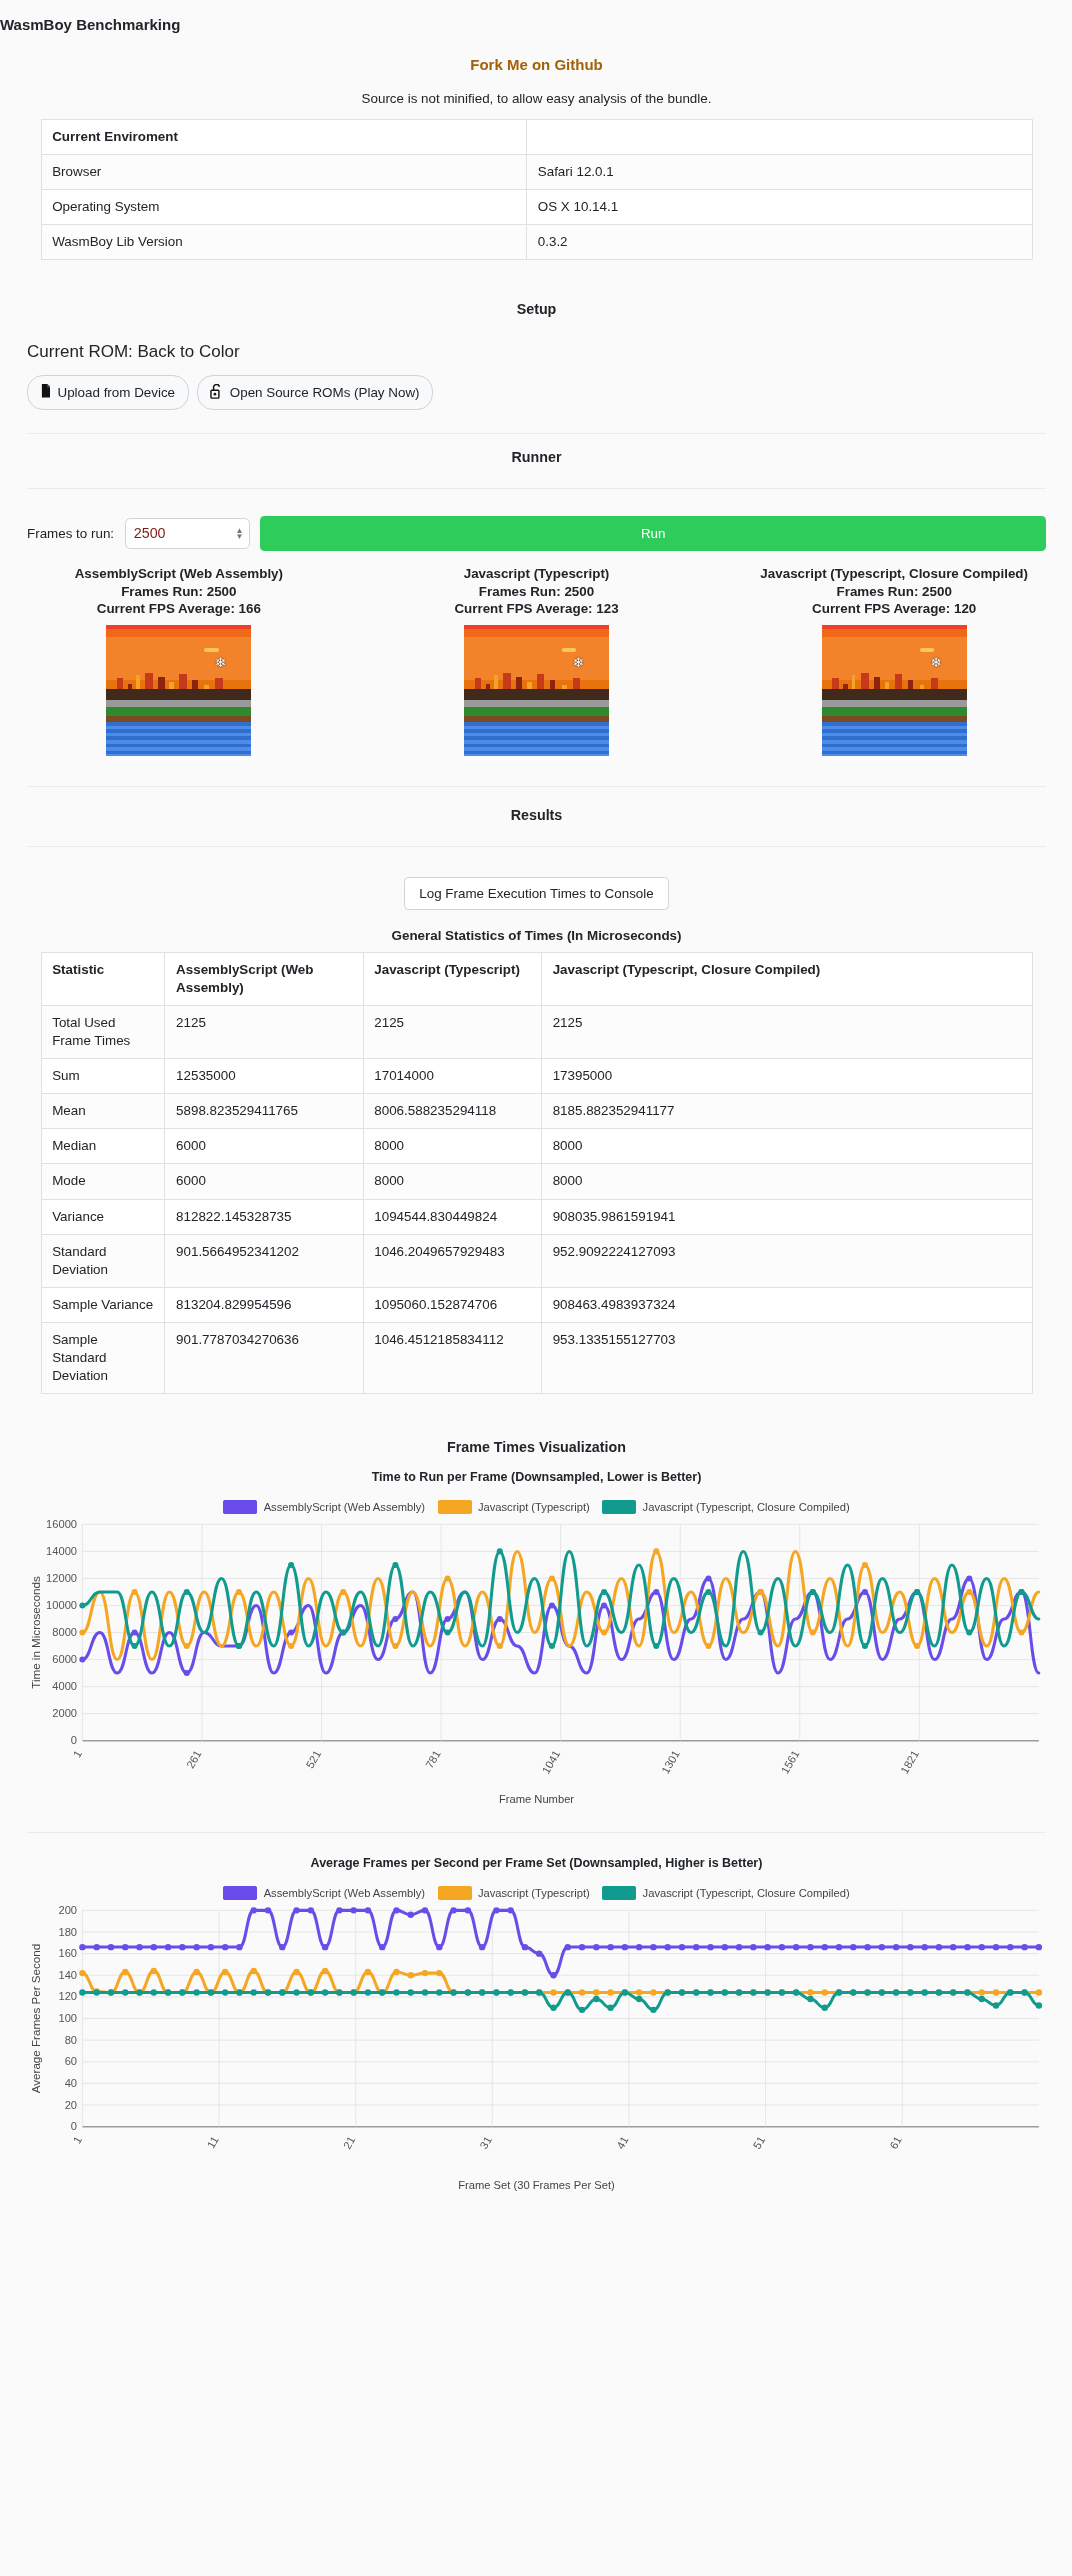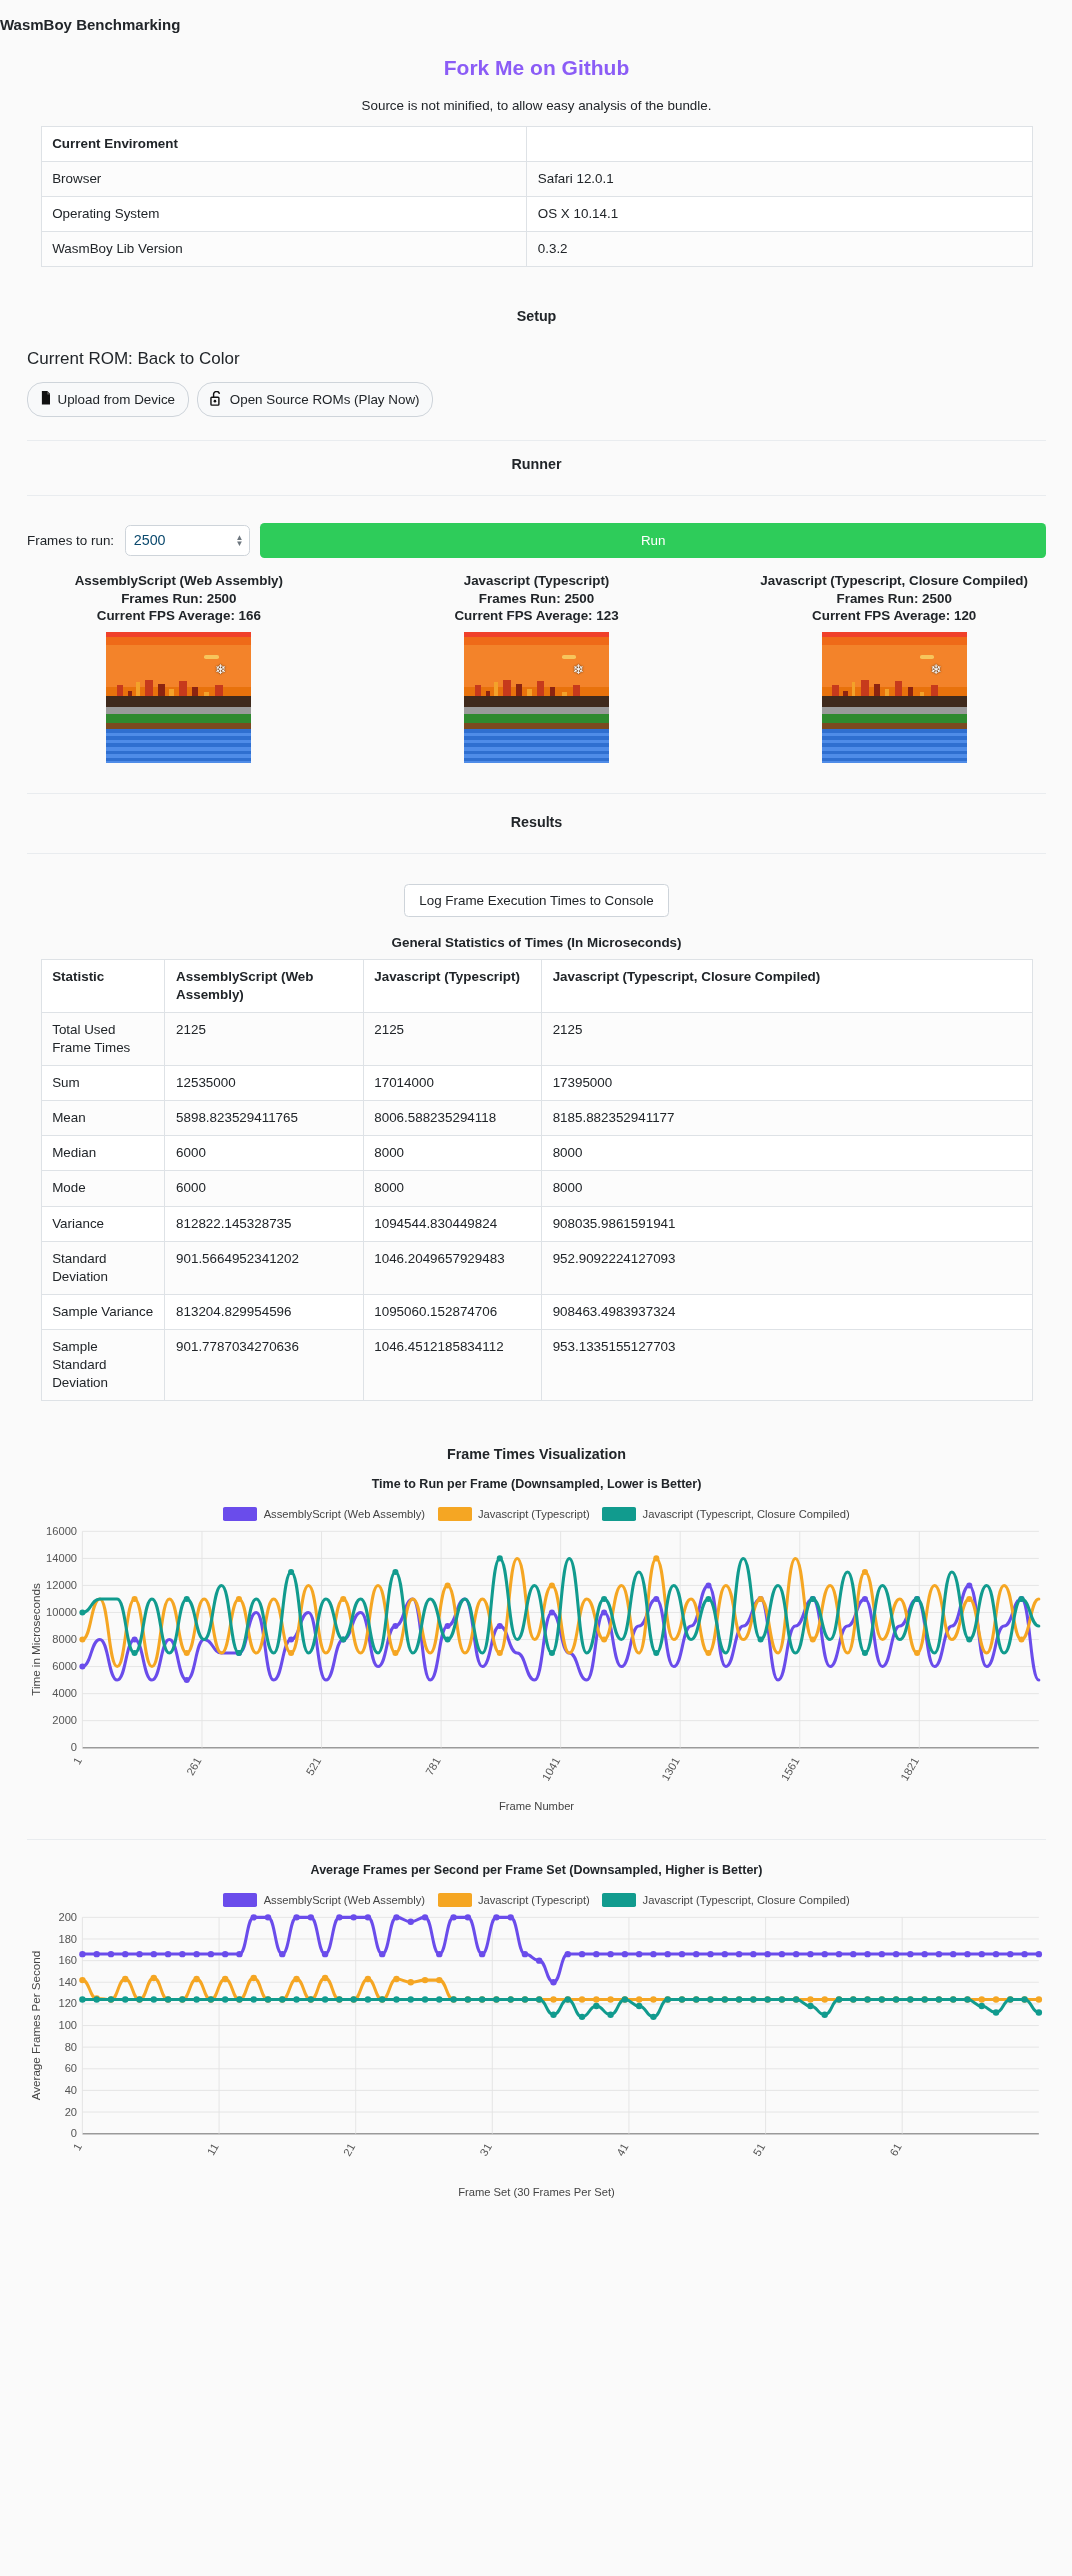--- a/index.html
+++ b/index.html
@@ -5,22 +5,22 @@
   html, body { margin:0; padding:0; }
   body {
     width:1073px;
     background:#fafafa;
     font-family:"Liberation Sans", sans-serif;
     color:#212529;
     font-size:14.3px;
   }
   .page { width:1073px; margin:0 auto; padding-top:7.2px; box-sizing:border-box; }
   h1.title { font-size:15px; font-weight:bold; margin:9px 0 0 0; text-align:left; }
-  a.fork { display:block; text-align:center; color:#8b5cf6; font-weight:bold;
-           font-size:21px; text-decoration:none; margin:23px 0 0 0; }
+  a.fork { display:block; text-align:center; color:#a16207; font-weight:bold;
+           font-size:15px; text-decoration:none; margin:23px 0 0 0; }
   p.sub { text-align:center; font-size:13.4px; margin:18px 0 12.5px 0; color:#212529; }
 
   table.tbl { width:992px; margin:0 auto; border-collapse:collapse;
               background:#4d7c0f; font-size:13.4px; }
   table.tbl th, table.tbl td {
      border:0.9px solid #dee2e6; padding:8px 10.7px; text-align:left;
      vertical-align:top; line-height:1.35;
   }
   table.tbl thead th { font-weight:bold; background:#fff; }
   table.tbl tbody tr:nth-child(odd) td { background:#fcfcfc; }
@@ -37,21 +37,21 @@
      gap:7.2px; cursor:pointer; color:#212529; font-family:inherit;
   }
   .ico { display:inline-block; line-height:1; }
 
   .runner-row { display:flex; align-items:center; gap:10.7px; margin:27px 0 0 27px; }
   .runner-row .lbl { font-size:13.4px; }
   .numwrap { position:relative; width:125px; }
   input.num {
      width:100%; box-sizing:border-box; font-size:14.3px; padding:6.3px 23px 6.3px 8px;
      border:0.9px solid #ced4da; border-radius:5.4px; background:#fff;
-     font-family:inherit; color:#0c4a6e;
+     font-family:inherit; color:#7f1d1d;
   }
   .spin { position:absolute; right:6.3px; top:50%; transform:translateY(-50%);
           display:flex; flex-direction:column; line-height:5.4px; font-size:8px;
           color:#6c757d; cursor:pointer; }
   .run-btn {
      flex:1; margin-right:27px; background:#2ecc5a; border:none; border-radius:4.5px;
      color:#fff; font-size:13.4px; padding:9.8px 0; text-align:center; cursor:pointer;
      font-family:inherit;
   }
 

